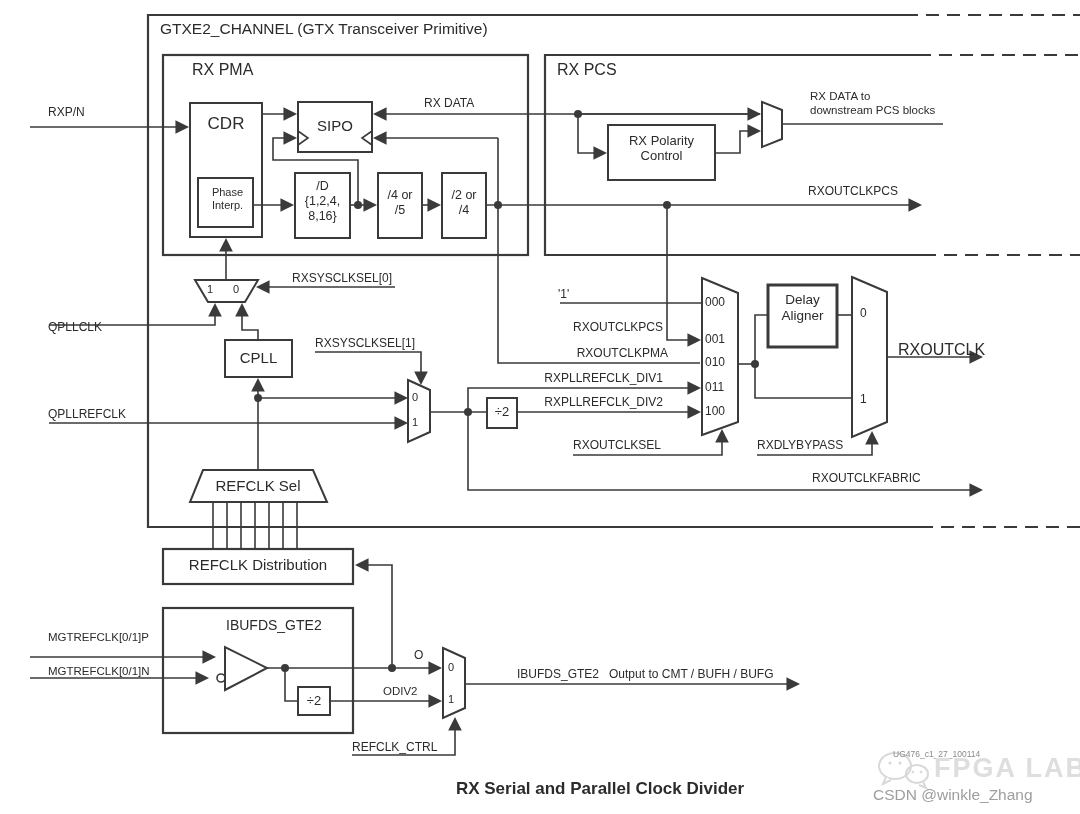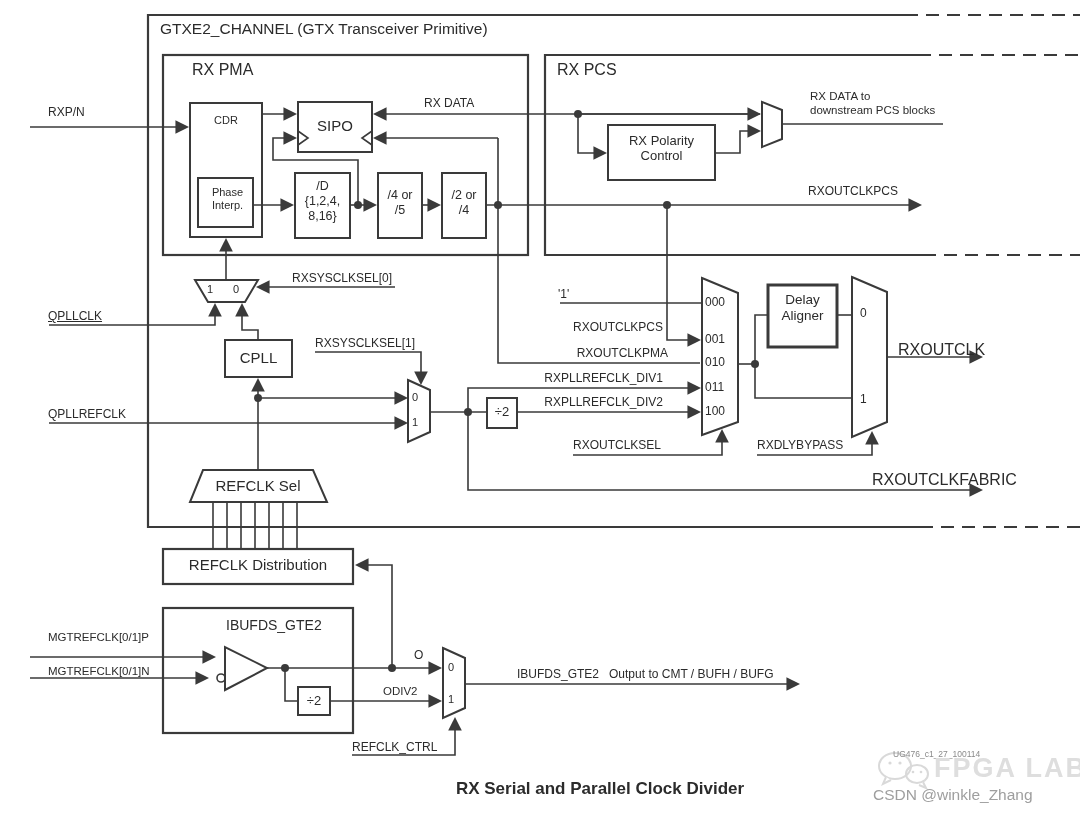--- a/index.html
+++ b/index.html
@@ -133,21 +133,21 @@
     <circle cx="900" cy="763" r="1.6" fill="#d9d9d9" stroke="none"></circle>
     <circle cx="913" cy="772" r="1.3" fill="#d9d9d9" stroke="none"></circle>
     <circle cx="921" cy="772" r="1.3" fill="#d9d9d9" stroke="none"></circle>
   </g>
 </svg>
 
 <div class="lbl" style="left:160px;top:20px;font-size:15.5px;">GTXE2_CHANNEL (GTX Transceiver Primitive)</div>
 <div class="lbl" style="left:192px;top:61px;font-size:16px;">RX PMA</div>
 <div class="lbl" style="left:557px;top:61px;font-size:16px;">RX PCS</div>
 <div class="lbl" style="left:48px;top:105px;font-size:12px;">RXP/N</div>
-<div class="lbl c" style="left:190px;top:114px;width:72px;font-size:11px;">CDR</div>
+<div class="lbl c" style="left:190px;top:114px;width:72px;font-size:17px;">CDR</div>
 <div class="lbl c" style="left:198px;top:186px;width:59px;font-size:11px;">
   <div>Phase</div>
   <div>Interp.</div>
 </div>
 <div class="lbl c" style="left:298px;top:117px;width:74px;font-size:15px;">SIPO</div>
 <div class="lbl" style="left:424px;top:96px;font-size:12px;">RX DATA</div>
 <div class="lbl c" style="left:295px;top:179px;width:55px;font-size:12.5px;">
   <div>/D</div>
   <div>{1,2,4,</div>
   <div>8,16}</div>
@@ -164,21 +164,21 @@
   <div>RX Polarity</div>
   <div>Control</div>
 </div>
 <div class="lbl" style="left:810px;top:90px;font-size:11.5px;">
   <div>RX DATA to</div>
   <div>downstream PCS blocks</div>
 </div>
 <div class="lbl r" style="left:798px;top:184px;width:100px;font-size:12px;">RXOUTCLKPCS</div>
 
 <div class="lbl" style="left:292px;top:271px;font-size:12px;">RXSYSCLKSEL[0]</div>
-<div class="lbl" style="left:48px;top:309px;font-size:12px;text-decoration:underline;">QPLLCLK</div>
+<div class="lbl" style="left:48px;top:320px;font-size:12px;">QPLLCLK</div>
 <div class="lbl" style="left:207px;top:283px;font-size:11px;">1</div>
 <div class="lbl" style="left:233px;top:283px;font-size:11px;">0</div>
 <div class="lbl c" style="left:225px;top:349px;width:67px;font-size:15px;">CPLL</div>
 <div class="lbl" style="left:315px;top:336px;font-size:12px;">RXSYSCLKSEL[1]</div>
 <div class="lbl" style="left:48px;top:407px;font-size:12px;">QPLLREFCLK</div>
 <div class="lbl" style="left:412px;top:391px;font-size:11px;">0</div>
 <div class="lbl" style="left:412px;top:416px;font-size:11px;">1</div>
 <div class="lbl c" style="left:487px;top:404px;width:30px;font-size:13px;">÷2</div>
 
 <div class="lbl" style="left:558px;top:287px;font-size:12px;">'1'</div>
@@ -195,21 +195,21 @@
 <div class="lbl" style="left:573px;top:438px;font-size:12px;">RXOUTCLKSEL</div>
 
 <div class="lbl c" style="left:768px;top:292px;width:69px;font-size:13.5px;">
   <div>Delay</div>
   <div>Aligner</div>
 </div>
 <div class="lbl" style="left:860px;top:306px;font-size:12px;">0</div>
 <div class="lbl" style="left:860px;top:392px;font-size:12px;">1</div>
 <div class="lbl" style="left:757px;top:438px;font-size:12px;">RXDLYBYPASS</div>
 <div class="lbl" style="left:898px;top:341px;font-size:16px;">RXOUTCLK</div>
-<div class="lbl" style="left:872px;top:471px;font-size:16px;">RXOUTCLKFABRIC</div>
+<div class="lbl" style="left:812px;top:471px;font-size:12px;">RXOUTCLKFABRIC</div>
 <div class="lbl c" style="left:203px;top:477px;width:110px;font-size:15px;">REFCLK Sel</div>
 
 <div class="lbl c" style="left:163px;top:556px;width:190px;font-size:15px;">REFCLK Distribution</div>
 <div class="lbl" style="left:226px;top:617px;font-size:14px;">IBUFDS_GTE2</div>
 <div class="lbl" style="left:48px;top:631px;font-size:11.5px;">MGTREFCLK[0/1]P</div>
 <div class="lbl" style="left:48px;top:665px;font-size:11.5px;">MGTREFCLK[0/1]N</div>
 <div class="lbl c" style="left:298px;top:693px;width:32px;font-size:13px;">÷2</div>
 <div class="lbl" style="left:414px;top:648px;font-size:12px;">O</div>
 <div class="lbl" style="left:383px;top:685px;font-size:11.5px;">ODIV2</div>
 <div class="lbl" style="left:448px;top:661px;font-size:11px;">0</div>

